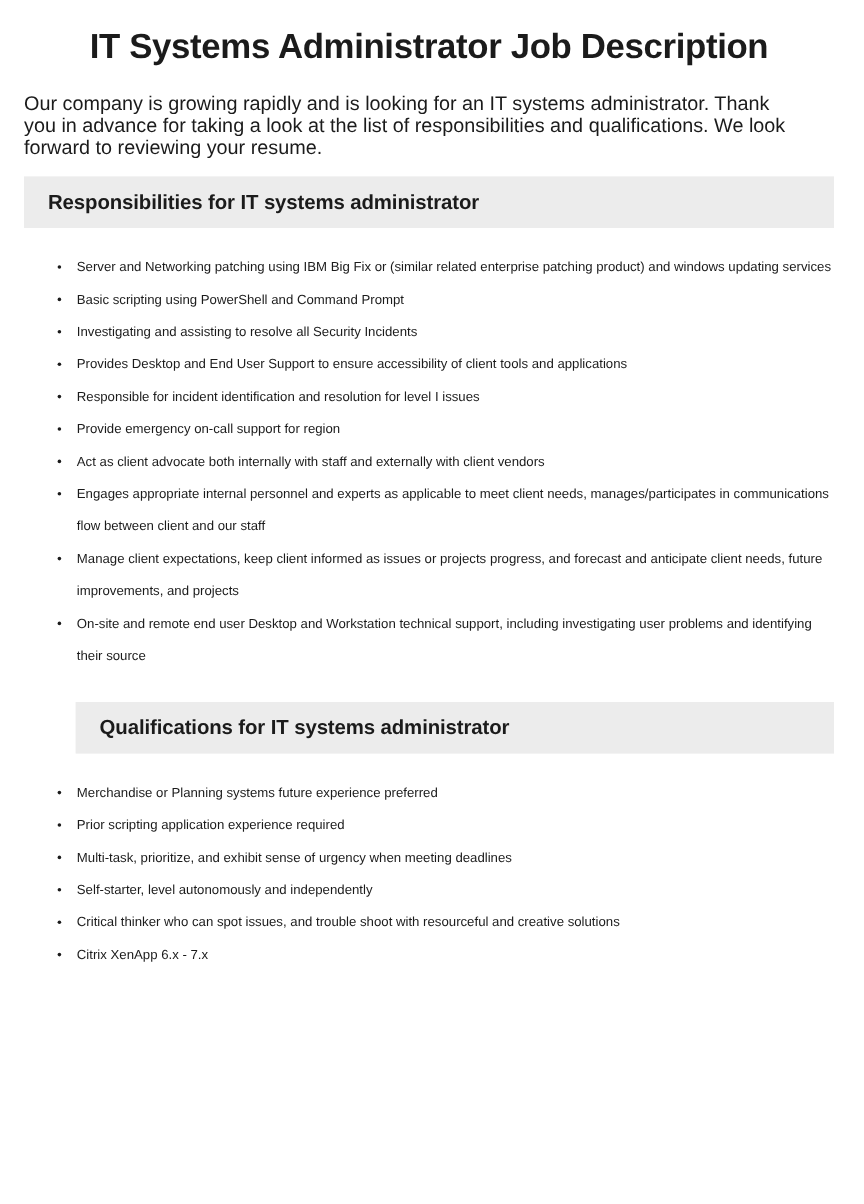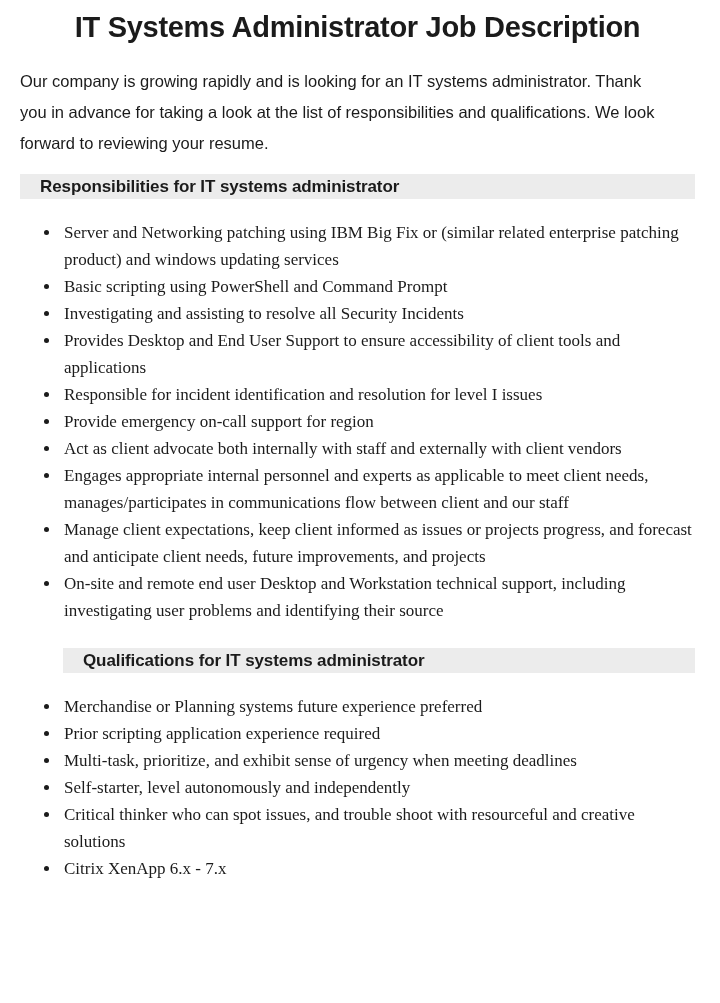--- a/index.html
+++ b/index.html
@@ -11,52 +11,51 @@
     font-family: "Liberation Sans", "DejaVu Sans", sans-serif;
     color: var(--text, #1b1b1b);
   }
   .page {
     padding: 6px 25px 0 20px;
   }
   .title {
     font-size: 29px;
     font-weight: 700;
     text-align: center;
-    margin: 0;
+    margin: 12px;
     padding-top: 4px;
     letter-spacing: -0.3px;
     line-height: 34px;
   }
   .intro {
     font-size: 16.5px;
-    line-height: 31px;
+    line-height: 18px;
     margin: 22px 0 0 0;
     max-width: 652px;
   }
   .section-bar {
     background: var(--section-heading-background, #ececec);
-    height: 25px;
+    height: 43px;
     display: flex;
     align-items: center;
     padding-left: 20px;
   }
   .section-bar.first { margin-top: 15px; }
   .section-bar.second { margin-top: 24px; margin-left: 43px; }
   .section-heading {
     font-size: 17px;
     font-weight: 700;
     letter-spacing: -0.1px;
   }
   ul.bullet-list {
     margin: 20px 0 0 0;
     padding: 0 0 0 41px;
-    font-size: 17px;
+    font-size: 11px;
     line-height: 27px;
     list-style-type: disc;
-    font-family: Liberation Serif, serif;
   }
   ul.bullet-list li {
     margin: 0;
     padding-left: 3px;
     max-width: 634px;
   }
 </style>
 </head>
 <body>
 

